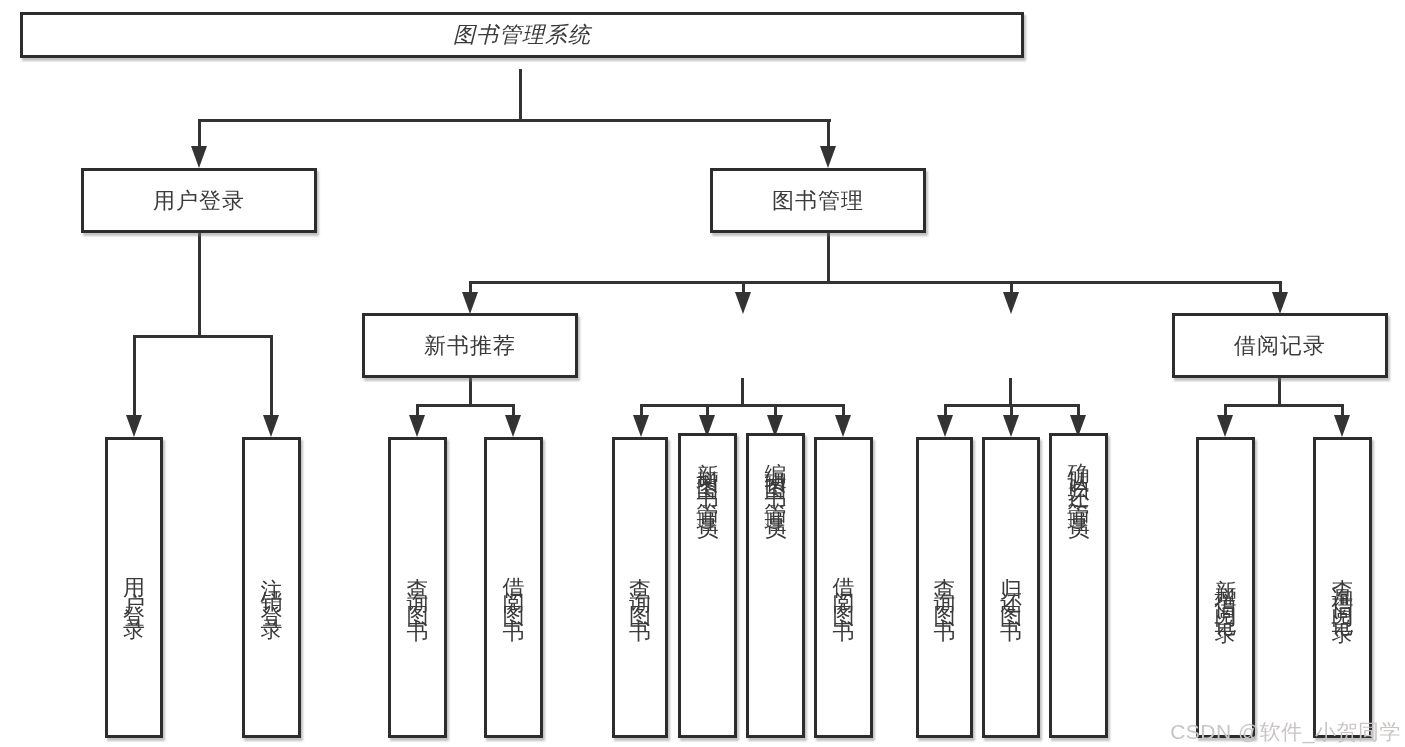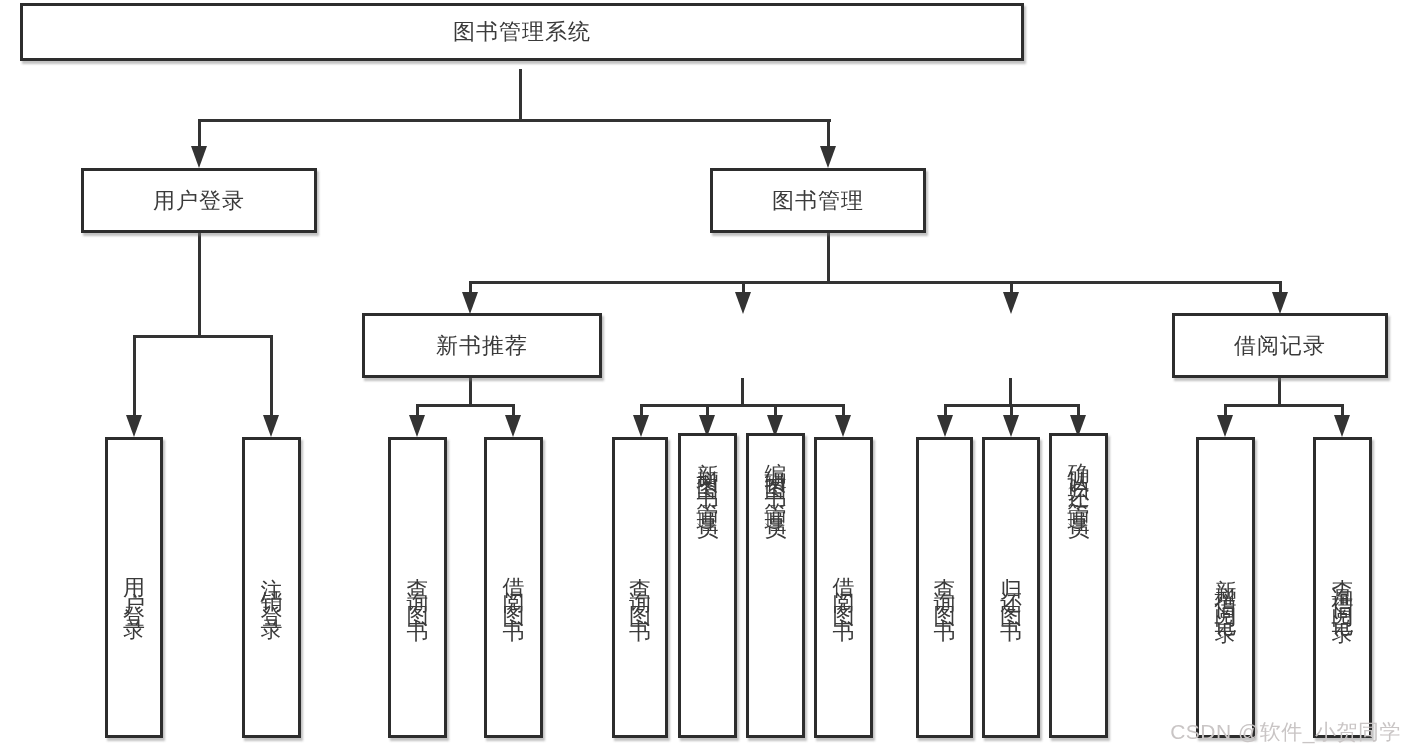--- a/index.html
+++ b/index.html
@@ -109,32 +109,32 @@
   <div class="vl" style="left:1077px;top:404px;height:14px;"></div>
   <div class="arr" style="left:1070px;top:415px;"></div>
 
   <div class="vl" style="left:1278px;top:378px;height:29px;"></div>
   <div class="hl" style="left:1224px;top:404px;width:120px;"></div>
   <div class="vl" style="left:1224px;top:404px;height:14px;"></div>
   <div class="arr" style="left:1217px;top:415px;"></div>
   <div class="vl" style="left:1341px;top:404px;height:14px;"></div>
   <div class="arr" style="left:1334px;top:415px;"></div>
 
-  <div class="box" style="left:20px;top:3px;width:1004px;height:58px;">
+  <div class="box" style="left:20px;top:12px;width:1004px;height:46px;font-style:italic;">
     <span>图书管理系统</span>
   </div>
 
   <div class="box" style="left:81px;top:168px;width:236px;height:65px;">
     <span>用户登录</span>
   </div>
   <div class="box" style="left:710px;top:168px;width:216px;height:65px;">
     <span>图书管理</span>
   </div>
 
-  <div class="box" style="left:362px;top:313px;width:240px;height:65px;">
+  <div class="box" style="left:362px;top:313px;width:216px;height:65px;">
     <span>新书推荐</span>
   </div>
   <div class="box" style="left:1172px;top:313px;width:216px;height:65px;">
     <span>借阅记录</span>
   </div>
 
   <div class="box vbox" style="left:105px;top:437px;width:58px;height:301px;">
     <span class="vtext">用户登录</span>
   </div>
   <div class="box vbox" style="left:242px;top:437px;width:59px;height:301px;">

